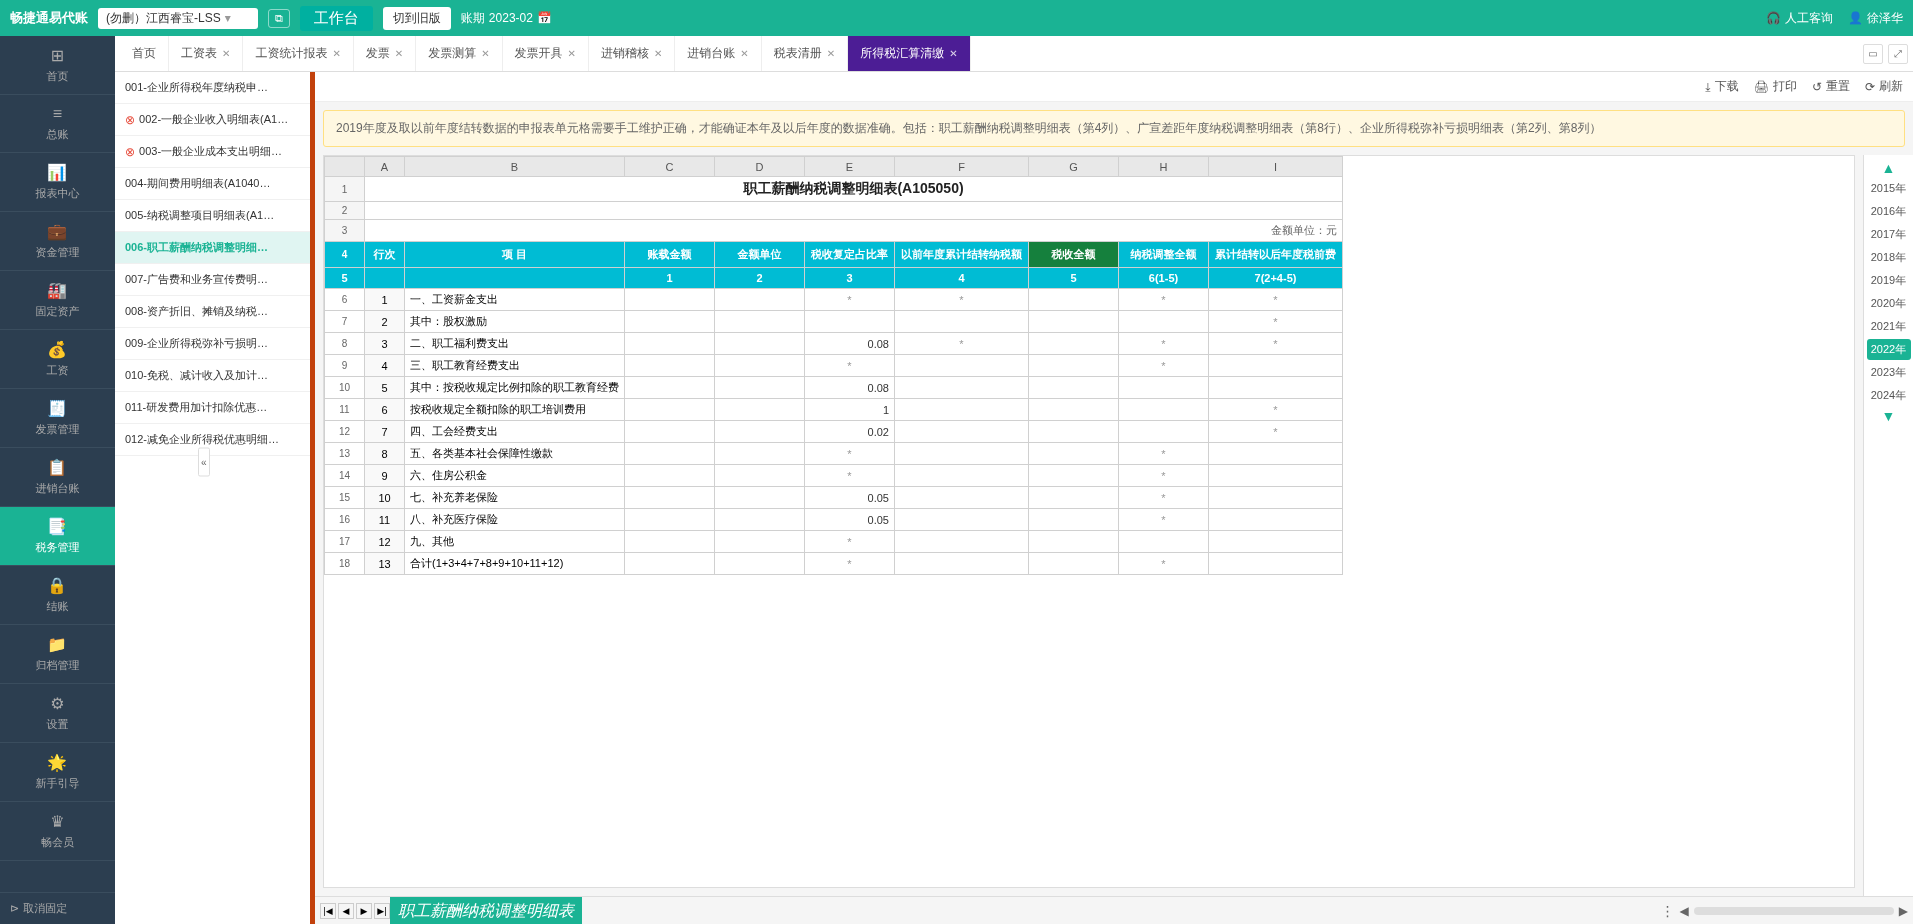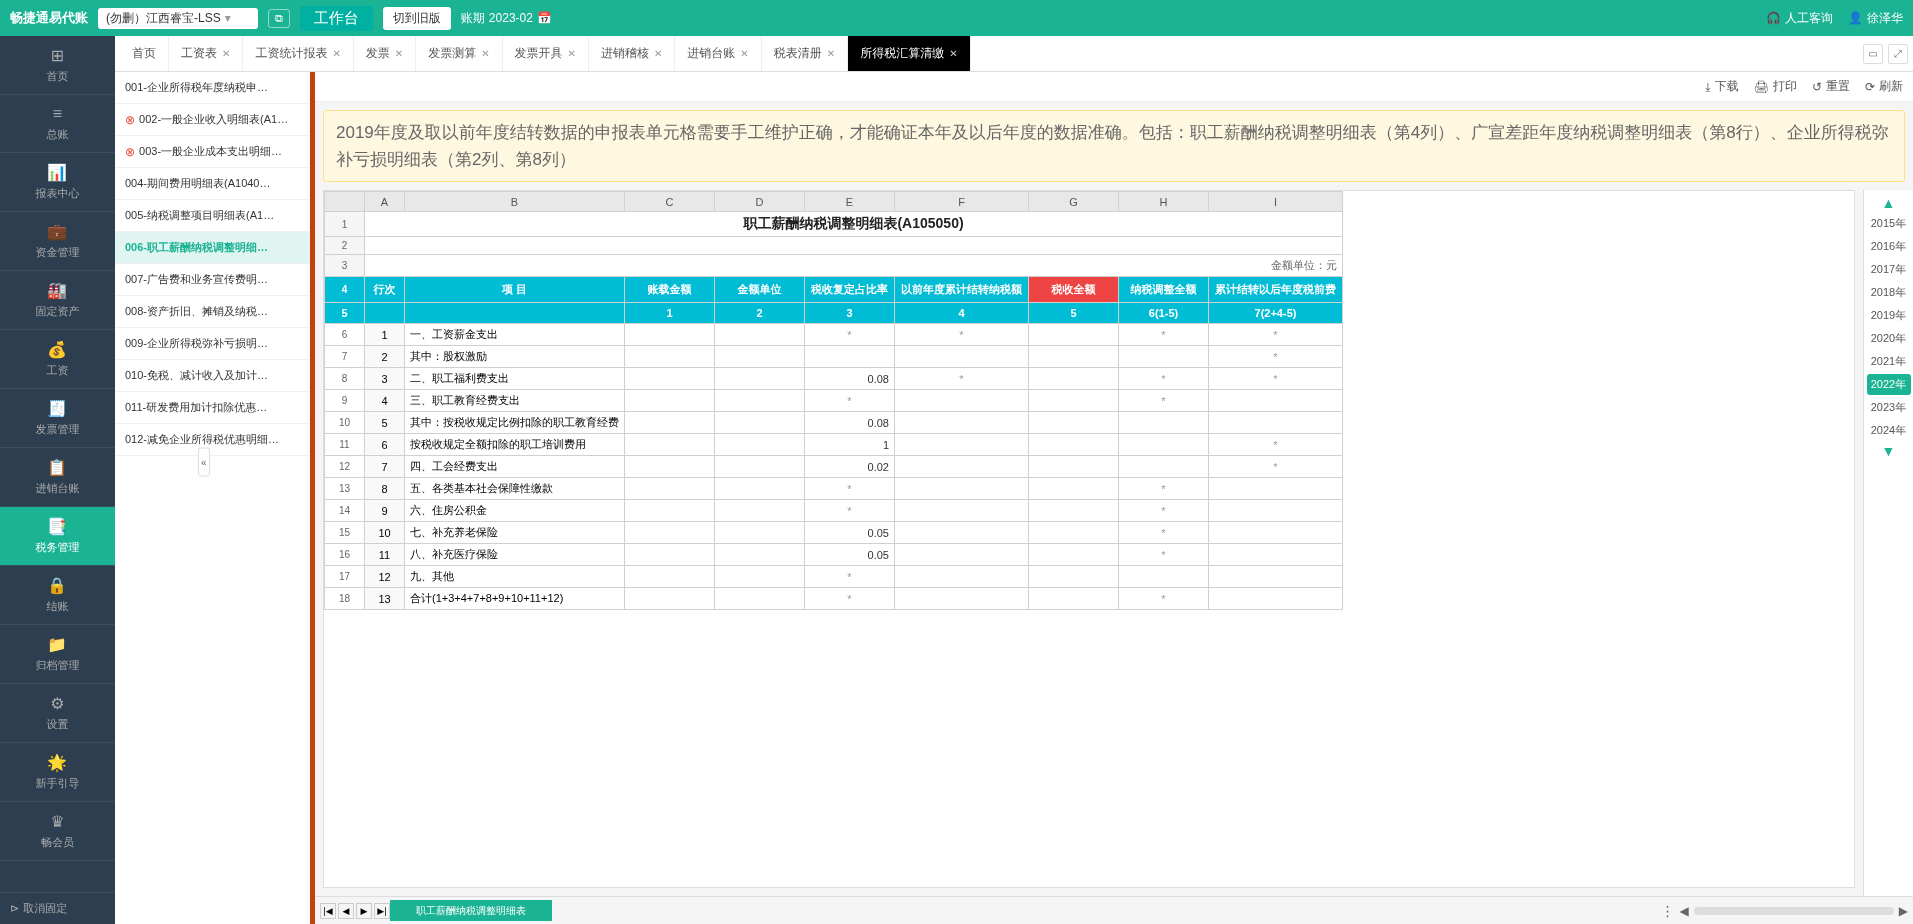--- a/index.html
+++ b/index.html
@@ -31,21 +31,21 @@
     .sidebar-item .icon { font-size: 16px; }
     .sidebar-bottom { margin-top: auto; }
     .sidebar-cancel { display: flex; align-items: center; gap: 4px; padding: 8px 10px; color: #aaa; font-size: 11px; cursor: pointer; border-top: 1px solid #3a4d5e; }
 
     
     .content-area { flex: 1; display: flex; flex-direction: column; overflow: hidden; background: #f5f5f5; }
 
     
     .tab-bar { display: flex; align-items: center; background: #fff; border-bottom: 1px solid #ddd; height: 36px; padding: 0 5px; flex-shrink: 0; overflow: hidden; }
     .tab { display: flex; align-items: center; padding: 0 12px; height: 36px; font-size: 12px; color: #555; cursor: pointer; border-right: 1px solid #eee; white-space: nowrap; gap: 5px; }
-    .tab.active { background: #000000; color: white; }
+    .tab.active { background: #4c1d95; color: white; }
     .tab .close-icon { font-size: 10px; color: #999; }
     .tab.active .close-icon { color: rgba(255,255,255,0.8); }
     .tab-bar-right { margin-left: auto; display: flex; align-items: center; gap: 5px; }
     .tab-bar-close-btn { width: 20px; height: 20px; display: flex; align-items: center; justify-content: center; border: 1px solid #ddd; border-radius: 2px; cursor: pointer; font-size: 10px; color: #666; }
 
     
     .sub-content { flex: 1; display: flex; overflow: hidden; }
 
     
     .left-panel { width: 200px; background: white; border-right: 5px solid #c2410c; overflow-y: auto; flex-shrink: 0; }
@@ -54,21 +54,21 @@
     .left-panel-item .err-icon { color: #e74c3c; font-size: 12px; }
 
     
     .right-panel { flex: 1; display: flex; flex-direction: column; overflow: hidden; position: relative; }
 
     
     .toolbar { display: flex; align-items: center; justify-content: flex-end; padding: 6px 10px; background: white; border-bottom: 1px solid #eee; gap: 15px; flex-shrink: 0; }
     .toolbar-btn { display: flex; align-items: center; gap: 4px; font-size: 12px; color: #555; cursor: pointer; }
 
     
-    .notice-bar { background: #fff8e1; border: 1px solid #ffe082; padding: 8px 12px; font-size: 17px; color: #666; margin: 8px; border-radius: 3px; line-height: 1.6; flex-shrink: 0; }
+    .notice-bar { background: #fff8e1; border: 1px solid #ffe082; padding: 8px 12px; font-size: 12px; color: #666; margin: 8px; border-radius: 3px; line-height: 1.6; flex-shrink: 0; }
 
     
     .spreadsheet-container { flex: 1; overflow: auto; margin: 0 8px 8px 8px; border: 1px solid #ddd; background: white; position: relative; }
 
     
     .sheet-table { border-collapse: collapse; font-size: 11px; min-width: 900px; }
     .sheet-table td, .sheet-table th { border: 1px solid #d0d0d0; padding: 3px 5px; white-space: nowrap; min-width: 40px; }
     .sheet-table .row-num { background: #f5f5f5; color: #666; text-align: center; width: 30px; font-size: 10px; }
     .sheet-table .col-header { background: #e8e8e8; text-align: center; font-weight: normal; color: #555; height: 20px; }
     .sheet-table .header-row td { background: #00bcd4; color: white; text-align: center; font-weight: bold; padding: 5px 6px; }
@@ -82,21 +82,21 @@
     .sheet-table td.asterisk { text-align: center; color: #999; }
 
     
     .year-scrollbar { position: absolute; right: 0; top: 0; bottom: 0; width: 50px; background: white; border-left: 1px solid #ddd; display: flex; flex-direction: column; align-items: center; padding: 5px 0; gap: 2px; overflow: hidden; }
     .year-btn { width: 44px; padding: 3px 2px; text-align: center; font-size: 11px; color: #555; cursor: pointer; border-radius: 3px; }
     .year-btn.active { background: #1ab394; color: white; }
     .year-scroll-up, .year-scroll-down { color: #1ab394; font-size: 14px; cursor: pointer; }
 
     
     .bottom-tab-bar { display: flex; align-items: center; height: 28px; background: #f5f5f5; border-top: 1px solid #ddd; padding: 0 5px; flex-shrink: 0; }
-    .bottom-tab { padding: 3px 25px; font-size: 10px; background: white; border: 1px solid #ddd; border-bottom: none; cursor: pointer; color: #333; }
+    .bottom-tab { padding: 3px 7px; font-size: 16px; background: white; border: 1px solid #ddd; border-bottom: none; cursor: pointer; color: #333; font-style: italic; }
     .bottom-tab.active { background: #1ab394; color: white; border-color: #1ab394; }
     .bottom-bar-right { margin-left: auto; display: flex; align-items: center; gap: 5px; }
 
     
     .scroll-nav { display: flex; gap: 2px; }
     .scroll-nav-btn { width: 16px; height: 16px; border: 1px solid #ccc; background: #f5f5f5; display: flex; align-items: center; justify-content: center; cursor: pointer; font-size: 9px; }
   </style>
 </head>
 <body>
 
@@ -348,21 +348,21 @@
                   </tr>
 
                   <tr class="header-row">
                     <td class="row-num">4</td>
                     <td style="background:#00bcd4;color:white;text-align:center;font-weight:bold;">行次</td>
                     <td style="background:#00bcd4;color:white;text-align:center;font-weight:bold;">项 目</td>
                     <td style="background:#00bcd4;color:white;text-align:center;font-weight:bold;">账载金额</td>
                     <td style="background:#00bcd4;color:white;text-align:center;font-weight:bold;">金额单位</td>
                     <td style="background:#00bcd4;color:white;text-align:center;font-weight:bold;">税收复定占比率</td>
                     <td style="background:#00bcd4;color:white;text-align:center;font-weight:bold;font-family:Liberation Serif, serif;">以前年度累计结转纳税额</td>
-                    <td style="background:#ef4444;color:white;text-align:center;font-weight:bold;">税收全额</td>
+                    <td style="background:#15803d;color:white;text-align:center;font-weight:bold;">税收全额</td>
                     <td style="background:#00bcd4;color:white;text-align:center;font-weight:bold;">纳税调整全额</td>
                     <td style="background:#00bcd4;color:white;text-align:center;font-weight:bold;margin-top:30px;">累计结转以后年度税前费</td>
                   </tr>
 
                   <tr class="subheader-row">
                     <td class="row-num">5</td>
                     <td style="background:#00bcd4;color:white;"></td>
                     <td style="background:#00bcd4;color:white;"></td>
                     <td style="background:#00bcd4;color:white;text-align:center;">1</td>
                     <td style="background:#00bcd4;color:white;text-align:center;">2</td>

